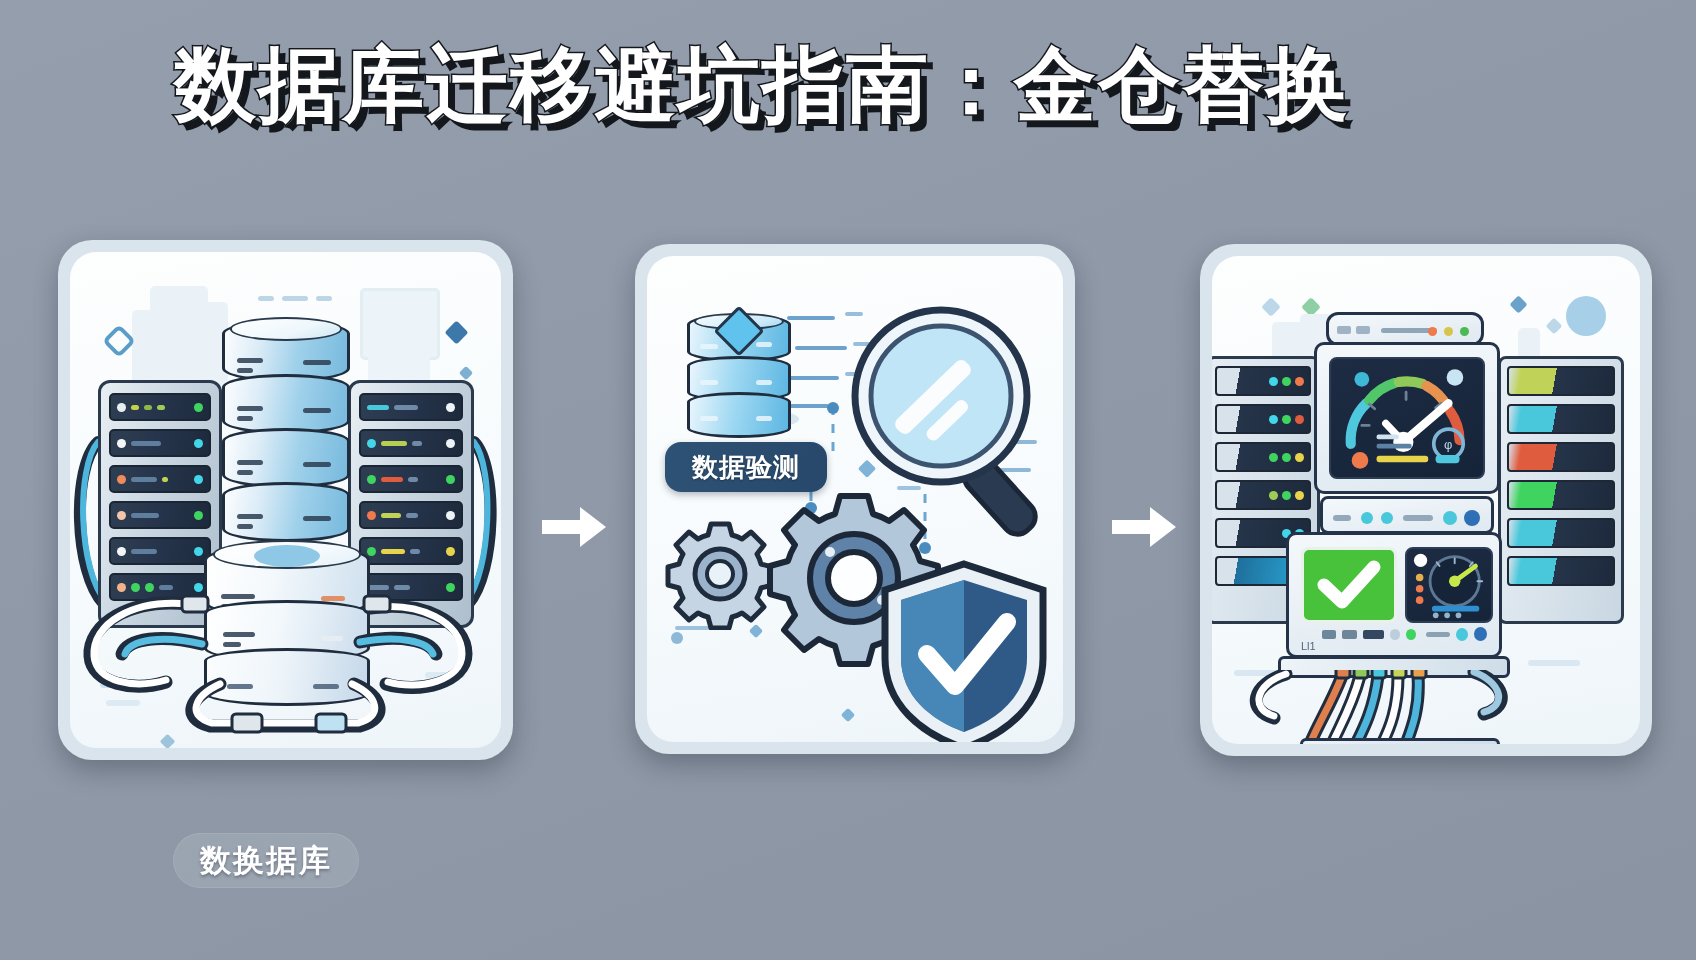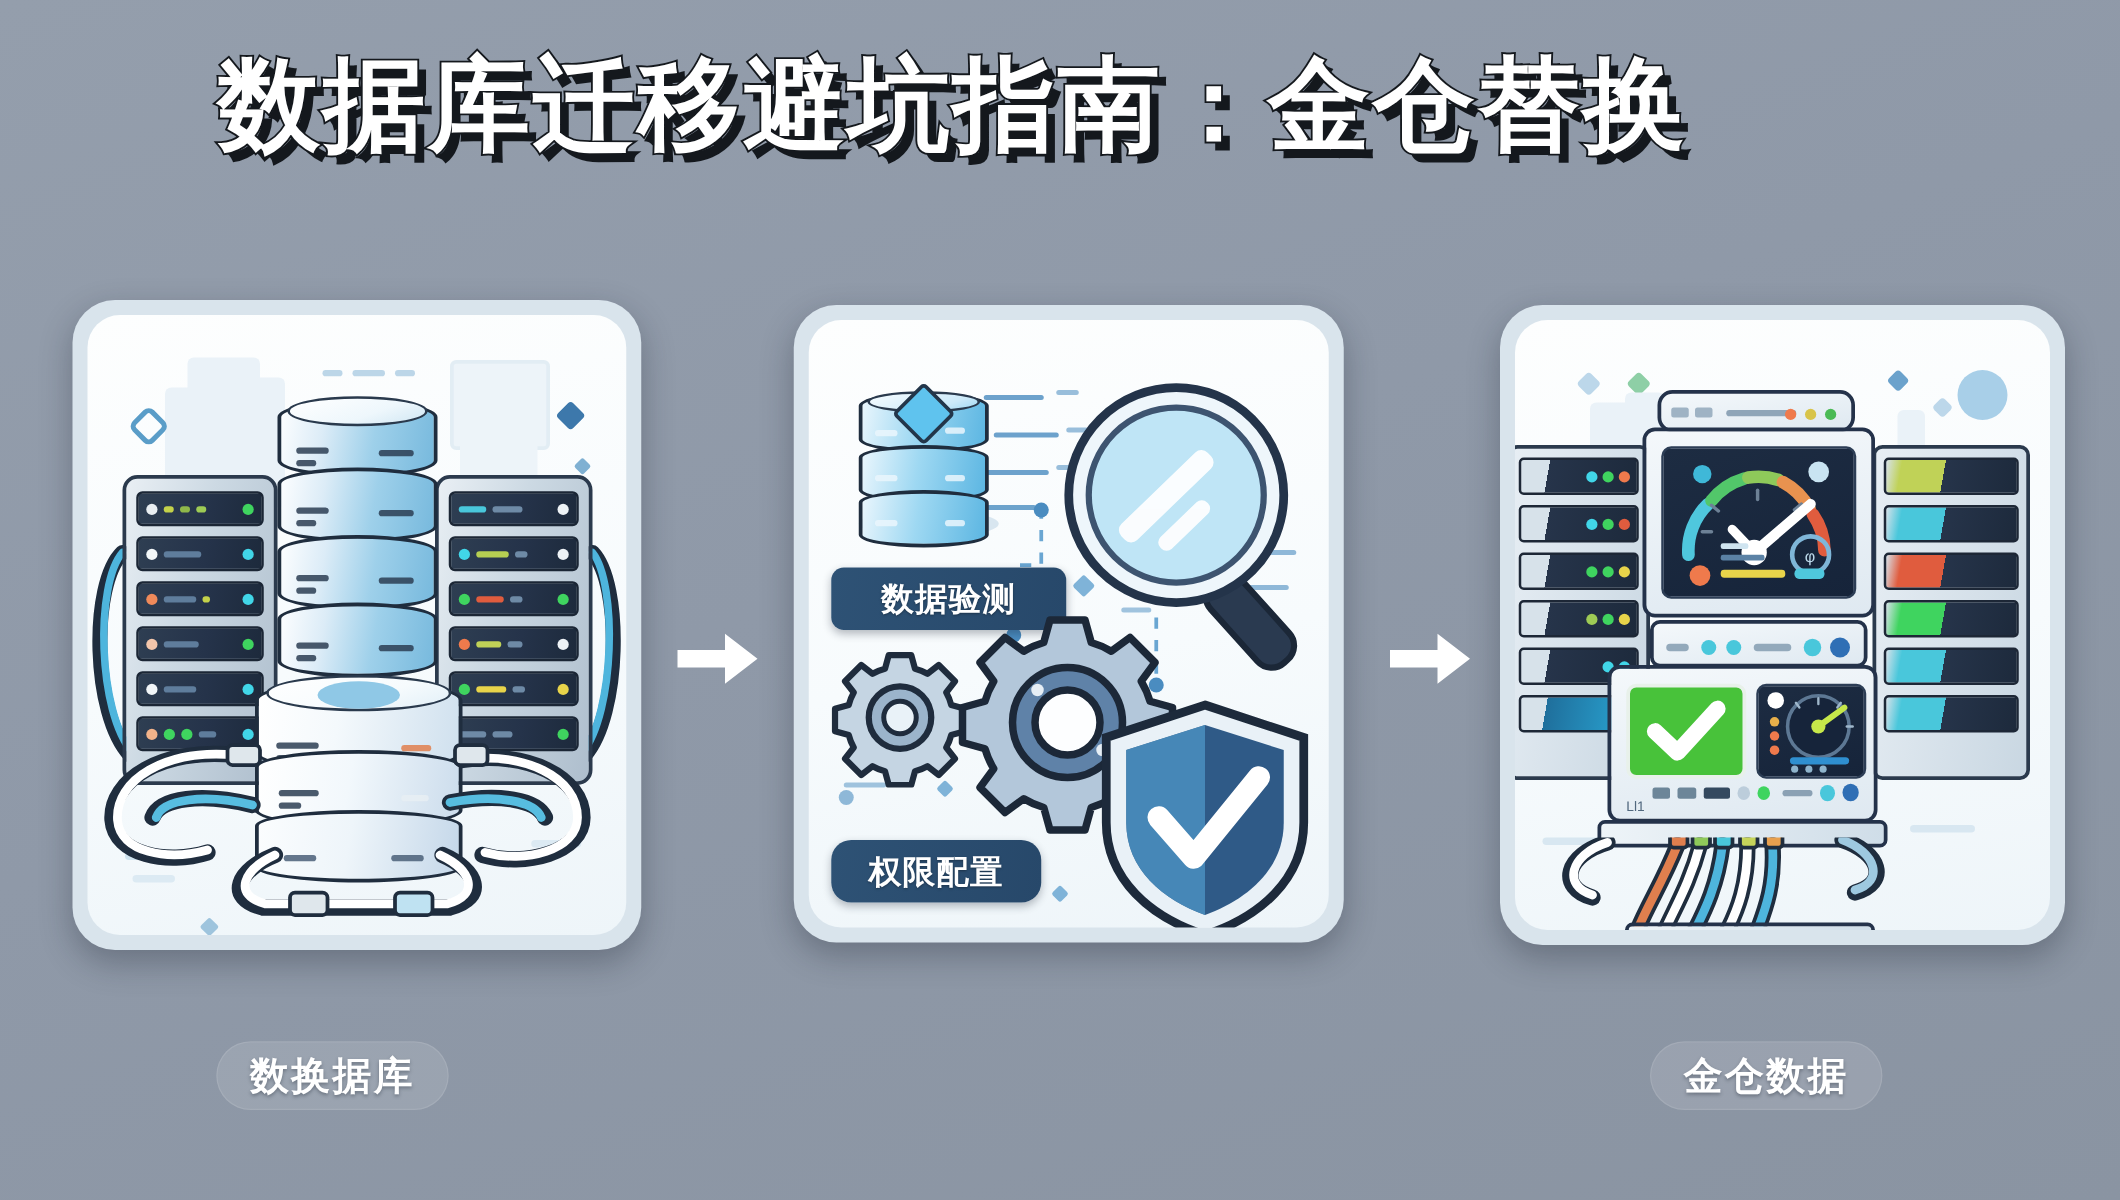--- a/index.html
+++ b/index.html
@@ -430,25 +430,22 @@
       <svg style="position:absolute;left:190px;top:40px;" width="216" height="250" viewBox="0 0 216 250">
         <rect x="146" y="158" width="34" height="86" rx="15" transform="rotate(-42 163 201)" fill="#2a3a50" stroke="#1b2737" stroke-width="5"></rect>
         <circle cx="104" cy="100" r="86" fill="#eef6fb" stroke="#24344a" stroke-width="7"></circle>
         <circle cx="104" cy="100" r="70" fill="#bfe5f6" stroke="#3d5470" stroke-width="5"></circle>
         <g fill="#ffffff" opacity=".92">
           <rect x="48" y="92" width="96" height="18" rx="7" transform="rotate(-44 96 101)"></rect>
           <rect x="84" y="118" width="52" height="13" rx="6" transform="rotate(-44 110 124)"></rect>
         </g>
       </svg>
 
-      <div class="badge" style="left:18px;top:198px;width:188px;height:50px;border-radius:10px;">
+      <div class="badge" style="left:18px;top:186px;width:162px;height:50px;">
         <span>数据验测</span>
-      </div>
-      <div class="badge" style="left:18px;top:416px;width:168px;height:50px;">
-        <span>权限配置</span>
       </div>
 
       <svg style="position:absolute;left:18px;top:262px;" width="110" height="112" viewBox="0 0 110 112">
         <g transform="translate(55,56)">
           <g fill="#c5d5e3" stroke="#1f2c3d" stroke-width="5" stroke-linejoin="round">
             <path d="M-9 -50 h18 l3 11 a40 40 0 0 1 10 4 l9 -7 13 13 -7 9 a40 40 0 0 1 4 10 l11 3 v18 l-11 3 a40 40 0 0 1 -4 10 l7 9 -13 13 -9 -7 a40 40 0 0 1 -10 4 l-3 11 h-18 l-3 -11 a40 40 0 0 1 -10 -4 l-9 7 -13 -13 7 -9 a40 40 0 0 1 -4 -10 l-11 -3 v-18 l11 -3 a40 40 0 0 1 4 -10 l-7 -9 13 -13 9 7 a40 40 0 0 1 10 -4 z"></path>
           </g>
           <circle r="25" fill="#9bb4cb" stroke="#1f2c3d" stroke-width="5"></circle>
           <circle r="13" fill="#e9f2f8" stroke="#1f2c3d" stroke-width="4"></circle>
         </g>
@@ -659,17 +656,14 @@
   </div>
   <div class="arrow a2">
     <svg width="68" height="44" viewBox="0 0 68 44">
       <path d="M2 15 H40 V2 L66 22 L40 42 V29 H2 Z" fill="#ffffff"></path>
     </svg>
   </div>
 
   <div class="caption c1">
     <span>数换据库</span>
   </div>
-  <div class="caption c3">
-    <span>金仓数据</span>
-  </div>
 
 </div>
 
 </body></html>

